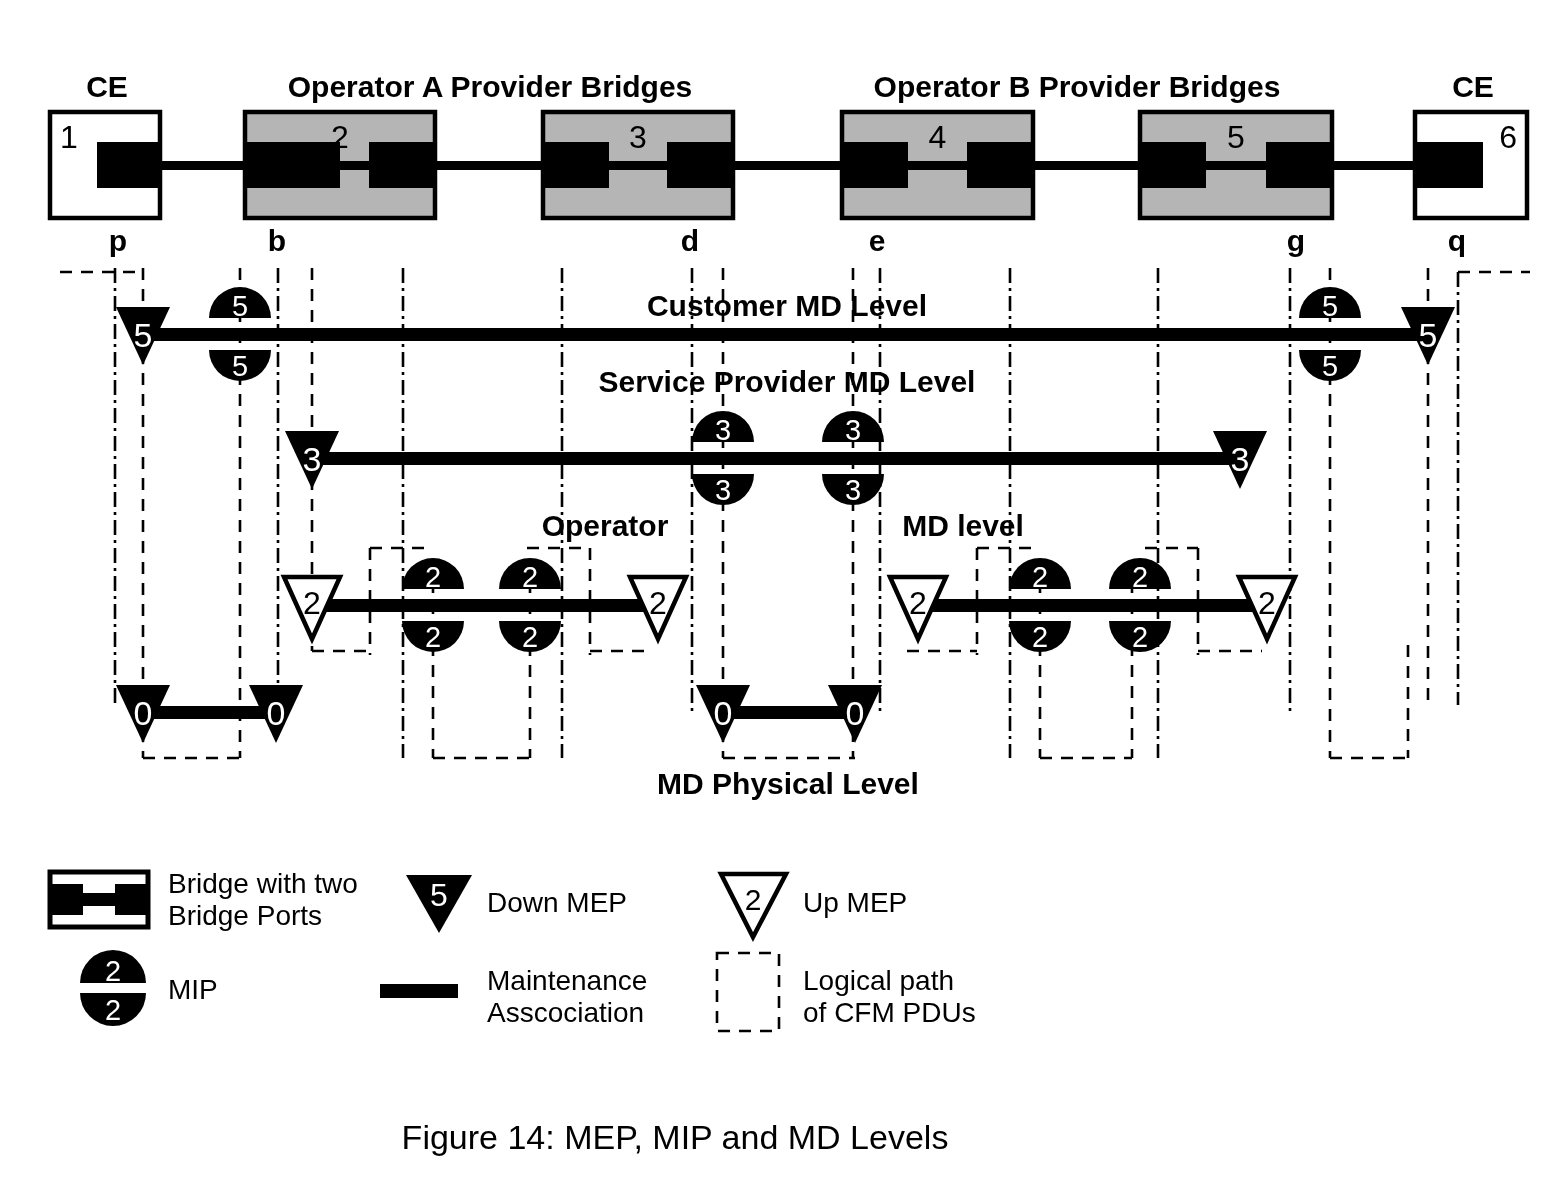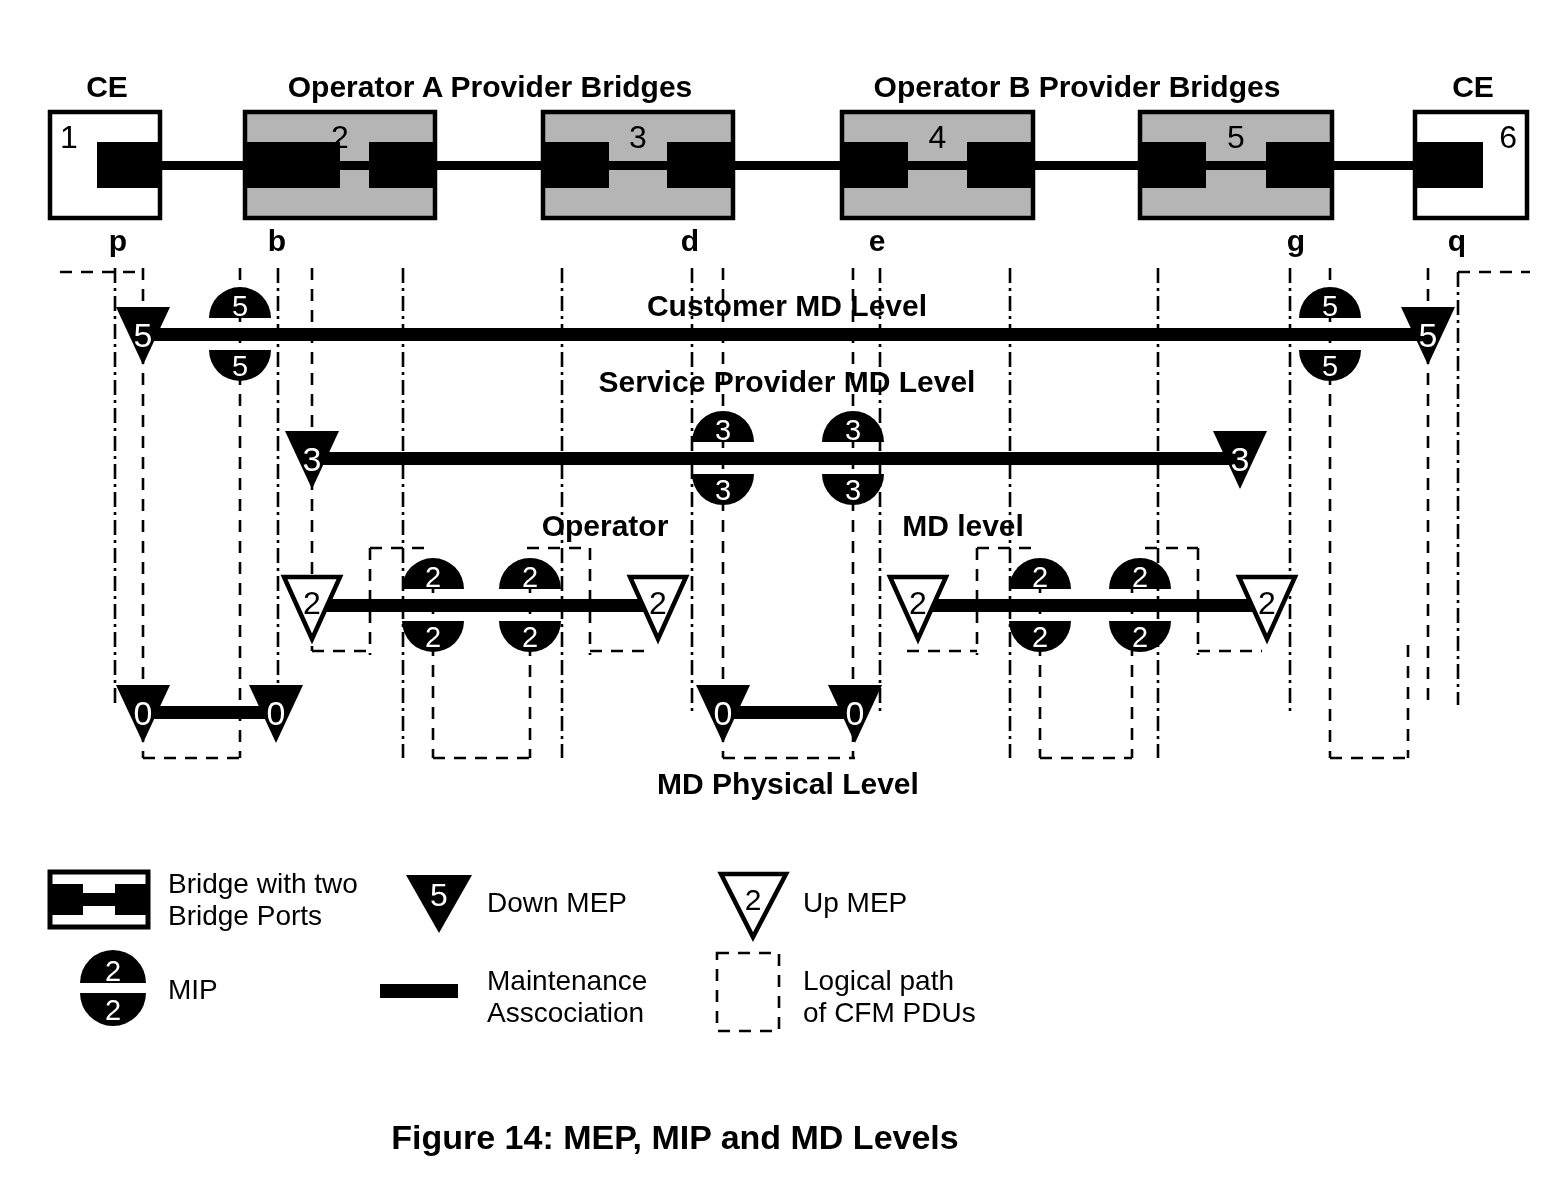--- a/index.html
+++ b/index.html
@@ -1,21 +1,21 @@
 <!DOCTYPE html>
 <html><head>
 <meta charset="utf-8">
 <style>
   html,body{margin:0;padding:0;background:#ffffff;}
   body{width:1544px;height:1198px;position:relative;font-family:"Liberation Sans",sans-serif;}
   #stage{position:absolute;left:0;top:0;width:1544px;height:1198px;}
   svg text{font-family:"Liberation Sans","DejaVu Sans",sans-serif;}
   .caption{
     position:absolute;left:0;top:1118px;width:1350px;
-    text-align:center;font-size:34px;font-weight:bold;color:#000;
+    text-align:center;font-size:34px;font-weight:normal;color:#000;
   }
 </style>
 </head>
 <body>
 
 <svg id="stage" viewBox="0 0 1544 1198" xmlns="http://www.w3.org/2000/svg">
     <line x1="143" y1="268" x2="143" y2="758" stroke="#000000" stroke-width="2.6" stroke-dasharray="12 9"></line>
     <line x1="240" y1="268" x2="240" y2="758" stroke="#000000" stroke-width="2.6" stroke-dasharray="12 9"></line>
     <line x1="312" y1="268" x2="312" y2="651" stroke="#000000" stroke-width="2.6" stroke-dasharray="12 9"></line>
     <line x1="370" y1="548" x2="370" y2="655" stroke="#000000" stroke-width="2.6" stroke-dasharray="12 9"></line>

